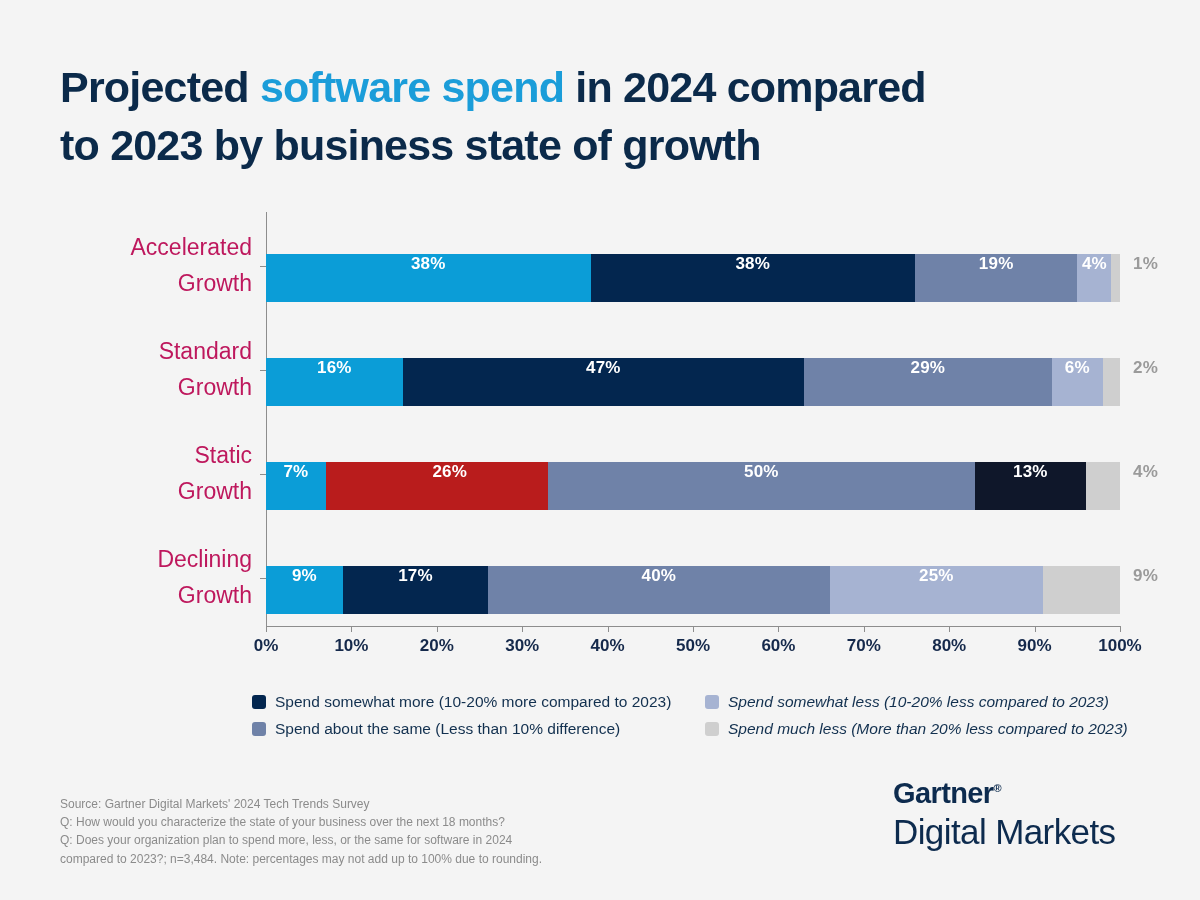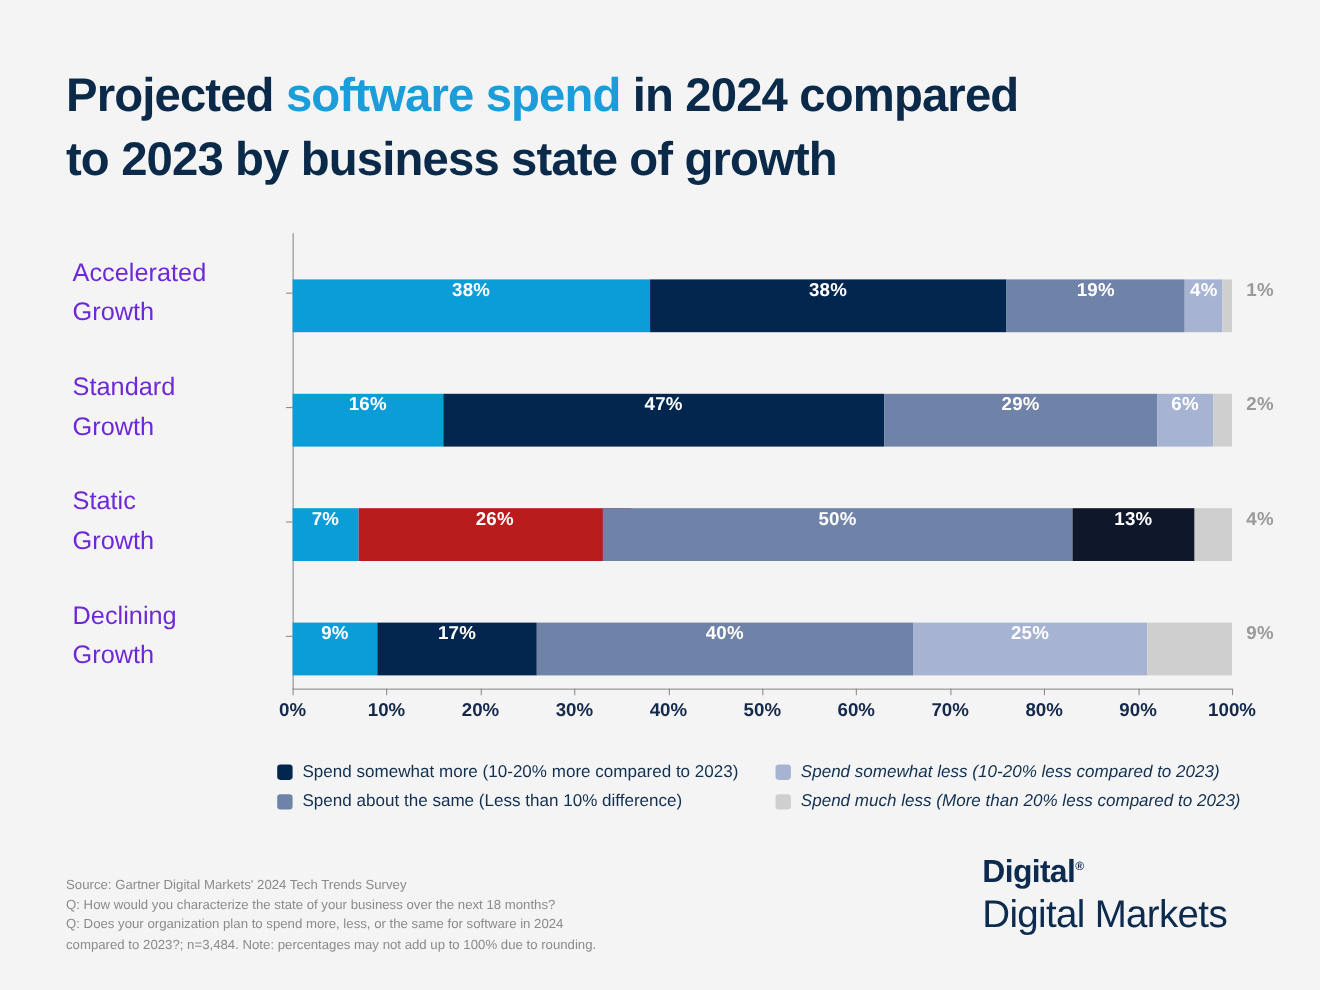--- a/index.html
+++ b/index.html
@@ -62,24 +62,24 @@
     left:-6px;
     width:6px; height:1px;
     background:#8d8d8d;
   }
 
   
   .cat-label {
     position:absolute;
     right:0;
     width:186px;
-    text-align:left;
+    text-align:right;
     font-size:23px;
     line-height:1.55;
-    color:#6d28d9;
+    color:#be185d;
     font-weight:400;
   }
   #labels-col {
     position:absolute;
     left:0; top:0;
     width:192px; height:420px;
   }
 
   
   .bar-row {
@@ -342,15 +342,15 @@
 </div>
 
 <div id="source">
   <div>Source: Gartner Digital Markets' 2024 Tech Trends Survey</div>
   <div>Q: How would you characterize the state of your business over the next 18 months?</div>
   <div>Q: Does your organization plan to spend more, less, or the same for software in 2024</div>
   <div>compared to 2023?; n=3,484. Note: percentages may not add up to 100% due to rounding.</div>
 </div>
 
 <div id="logo">
-  <div class="g-top"><span>Digital</span><sup>®</sup></div>
+  <div class="g-top"><span>Gartner</span><sup>®</sup></div>
   <div class="g-bot">Digital Markets</div>
 </div>
 
 </body></html>

